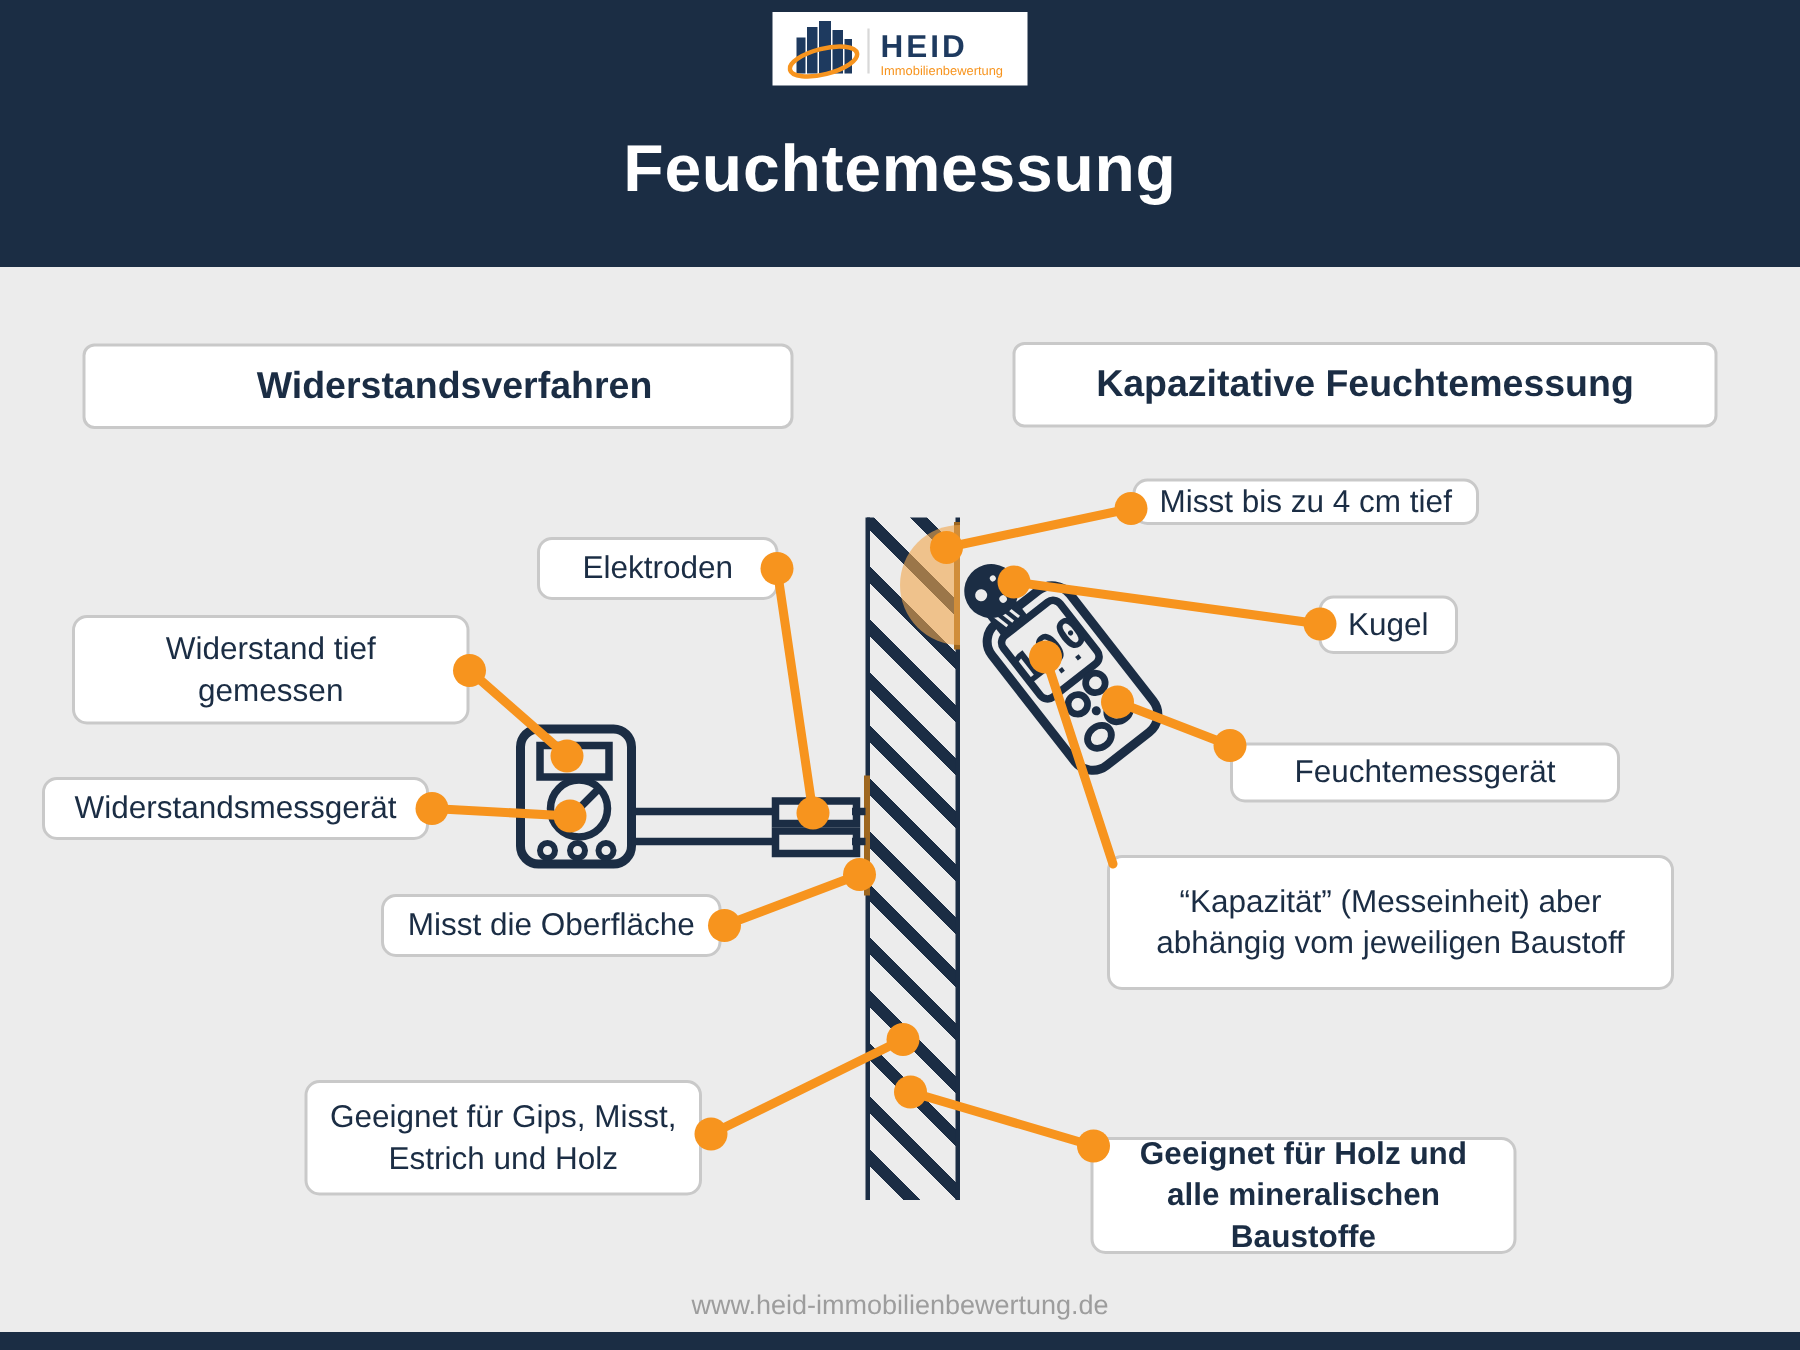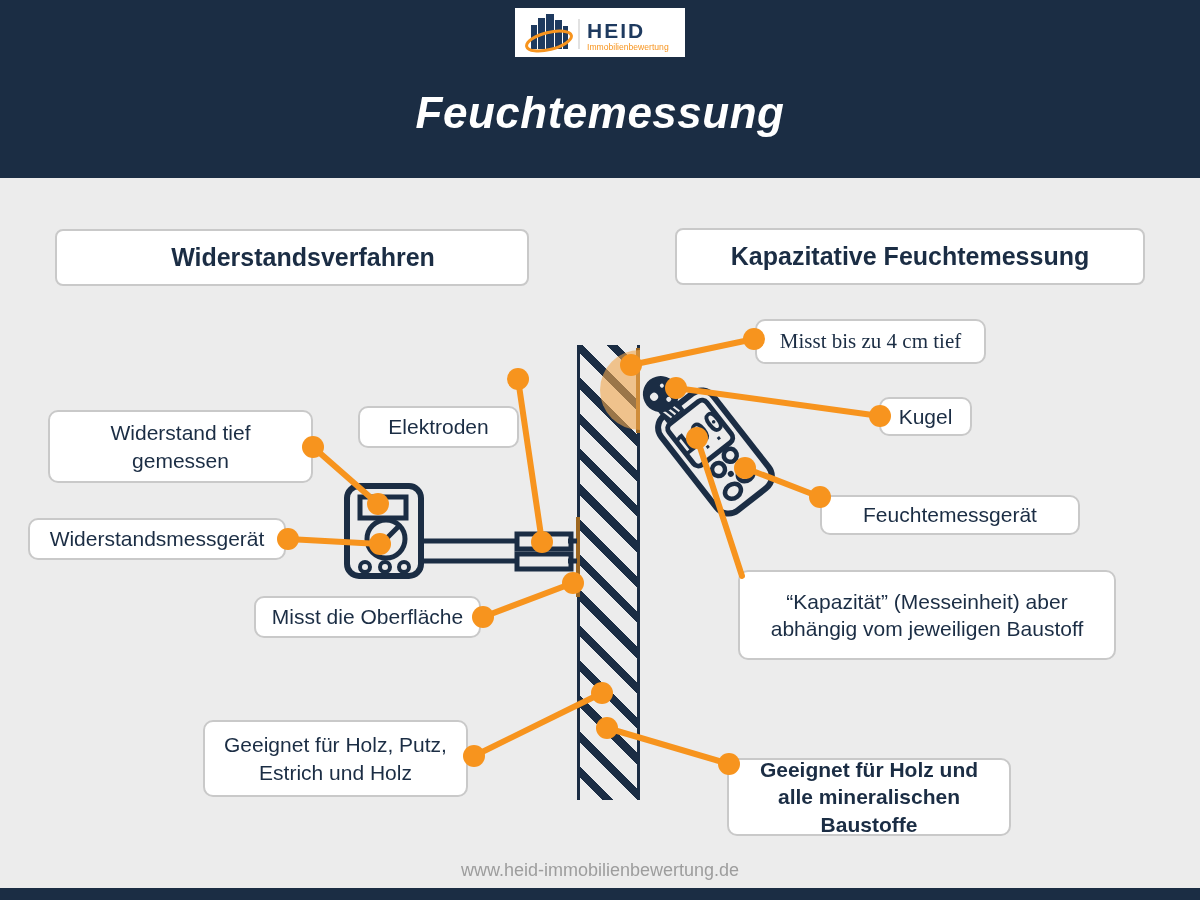--- a/index.html
+++ b/index.html
@@ -4,41 +4,41 @@
 <style>
   html,body{margin:0;padding:0;background:#fff;}
   .canvas{position:relative;width:1200px;height:900px;overflow:hidden;
           background:#ECECEC;font-family:"Liberation Sans",sans-serif;}
 
   
   .hdr{position:absolute;left:0;top:0;width:1200px;height:178px;background:#1B2D44;}
   .logo-box{position:absolute;left:515px;top:8px;width:170px;height:49px;background:#fff;
             display:flex;align-items:center;justify-content:center;}
   .main-title{position:absolute;left:0;top:88px;width:1200px;text-align:center;
-              color:#fff;font-size:44px;font-weight:700;letter-spacing:.5px;font-style:italic;}
+              color:#fff;font-size:44px;font-weight:700;letter-spacing:.5px;}
 
   
   .footer-url{position:absolute;left:0;top:860px;width:1200px;text-align:center;
               color:#9D9D9D;font-size:18px;}
   .bottom-bar{position:absolute;left:0;top:888px;width:1200px;height:12px;background:#1B2D44;}
 
   
   .co{position:absolute;background:#fff;border:2px solid #C9C9C9;border-radius:10px;
       box-sizing:border-box;display:flex;align-items:center;justify-content:center;
       text-align:center;color:#1B2D44;font-size:21px;line-height:1.3;padding:0 10px;z-index:3;}
   .sec{font-size:25px;font-weight:700;border-radius:8px;}
 
   .c-hleft{left:55px;top:229px;width:474px;height:57px;padding-left:32px;}
   .c-hright{left:675px;top:228px;width:470px;height:57px;}
-  .c-elektroden{left:358px;top:358px;width:161px;height:42px;margin-top:48px;}
+  .c-elektroden{left:358px;top:358px;width:161px;height:42px;}
   .c-wgemessen{left:48px;top:410px;width:265px;height:73px;padding:0 26px;}
   .c-wmessgeraet{left:28px;top:518px;width:258px;height:42px;}
   .c-oberflaeche{left:254px;top:596px;width:227px;height:42px;}
   .c-gips{left:203px;top:720px;width:265px;height:77px;padding:0 12px;}
-  .c-m4cm{left:755px;top:319px;width:231px;height:45px;font-family:Liberation Serif, serif;}
+  .c-m4cm{left:755px;top:319px;width:231px;height:31px;}
   .c-kugel{left:879px;top:397px;width:93px;height:39px;}
   .c-fmessgeraet{left:820px;top:477px;width:260px;height:40px;margin-top:18px;}
   .c-kapazitaet{left:738px;top:570px;width:378px;height:90px;padding:0 24px;}
   .c-holz{left:727px;top:758px;width:284px;height:78px;padding:0 14px;font-weight:bold;}
 
   
   .wall{position:absolute;left:578px;top:345px;width:62px;height:455px;z-index:1;
         background:repeating-linear-gradient(45deg,transparent 0 17px,#1B2D44 17px 25px);}
   .wedge{position:absolute;top:345px;width:3px;height:455px;background:#1B2D44;z-index:1;}
   .wedge.l{left:577px;} .wedge.r{left:637px;}
@@ -126,21 +126,21 @@
     </g>
   </svg>
 
   <div class="co sec c-hleft">Widerstandsverfahren</div>
   <div class="co sec c-hright">Kapazitative Feuchtemessung</div>
 
   <div class="co c-elektroden">Elektroden</div>
   <div class="co c-wgemessen">Widerstand tief gemessen</div>
   <div class="co c-wmessgeraet">Widerstandsmessgerät</div>
   <div class="co c-oberflaeche">Misst die Oberfläche</div>
-  <div class="co c-gips">Geeignet für Holz, Putz, Estrich und Holz</div>
+  <div class="co c-gips">Geeignet für Gips, Misst, Estrich und Holz</div>
   <div class="co c-m4cm">Misst bis zu 4 cm tief</div>
   <div class="co c-kugel">Kugel</div>
   <div class="co c-fmessgeraet">Feuchtemessgerät</div>
   <div class="co c-kapazitaet">“Kapazität” (Messeinheit) aber abhängig vom jeweiligen Baustoff</div>
   <div class="co c-holz">Geeignet für Holz und alle mineralischen Baustoffe</div>
 
   <svg class="connsvg" width="1200" height="900">
     <line class="conn" x1="378" y1="504" x2="313" y2="447"></line>
     <line class="conn" x1="380" y1="544" x2="288" y2="539"></line>
     <line class="conn" x1="542" y1="542" x2="518" y2="379"></line>

